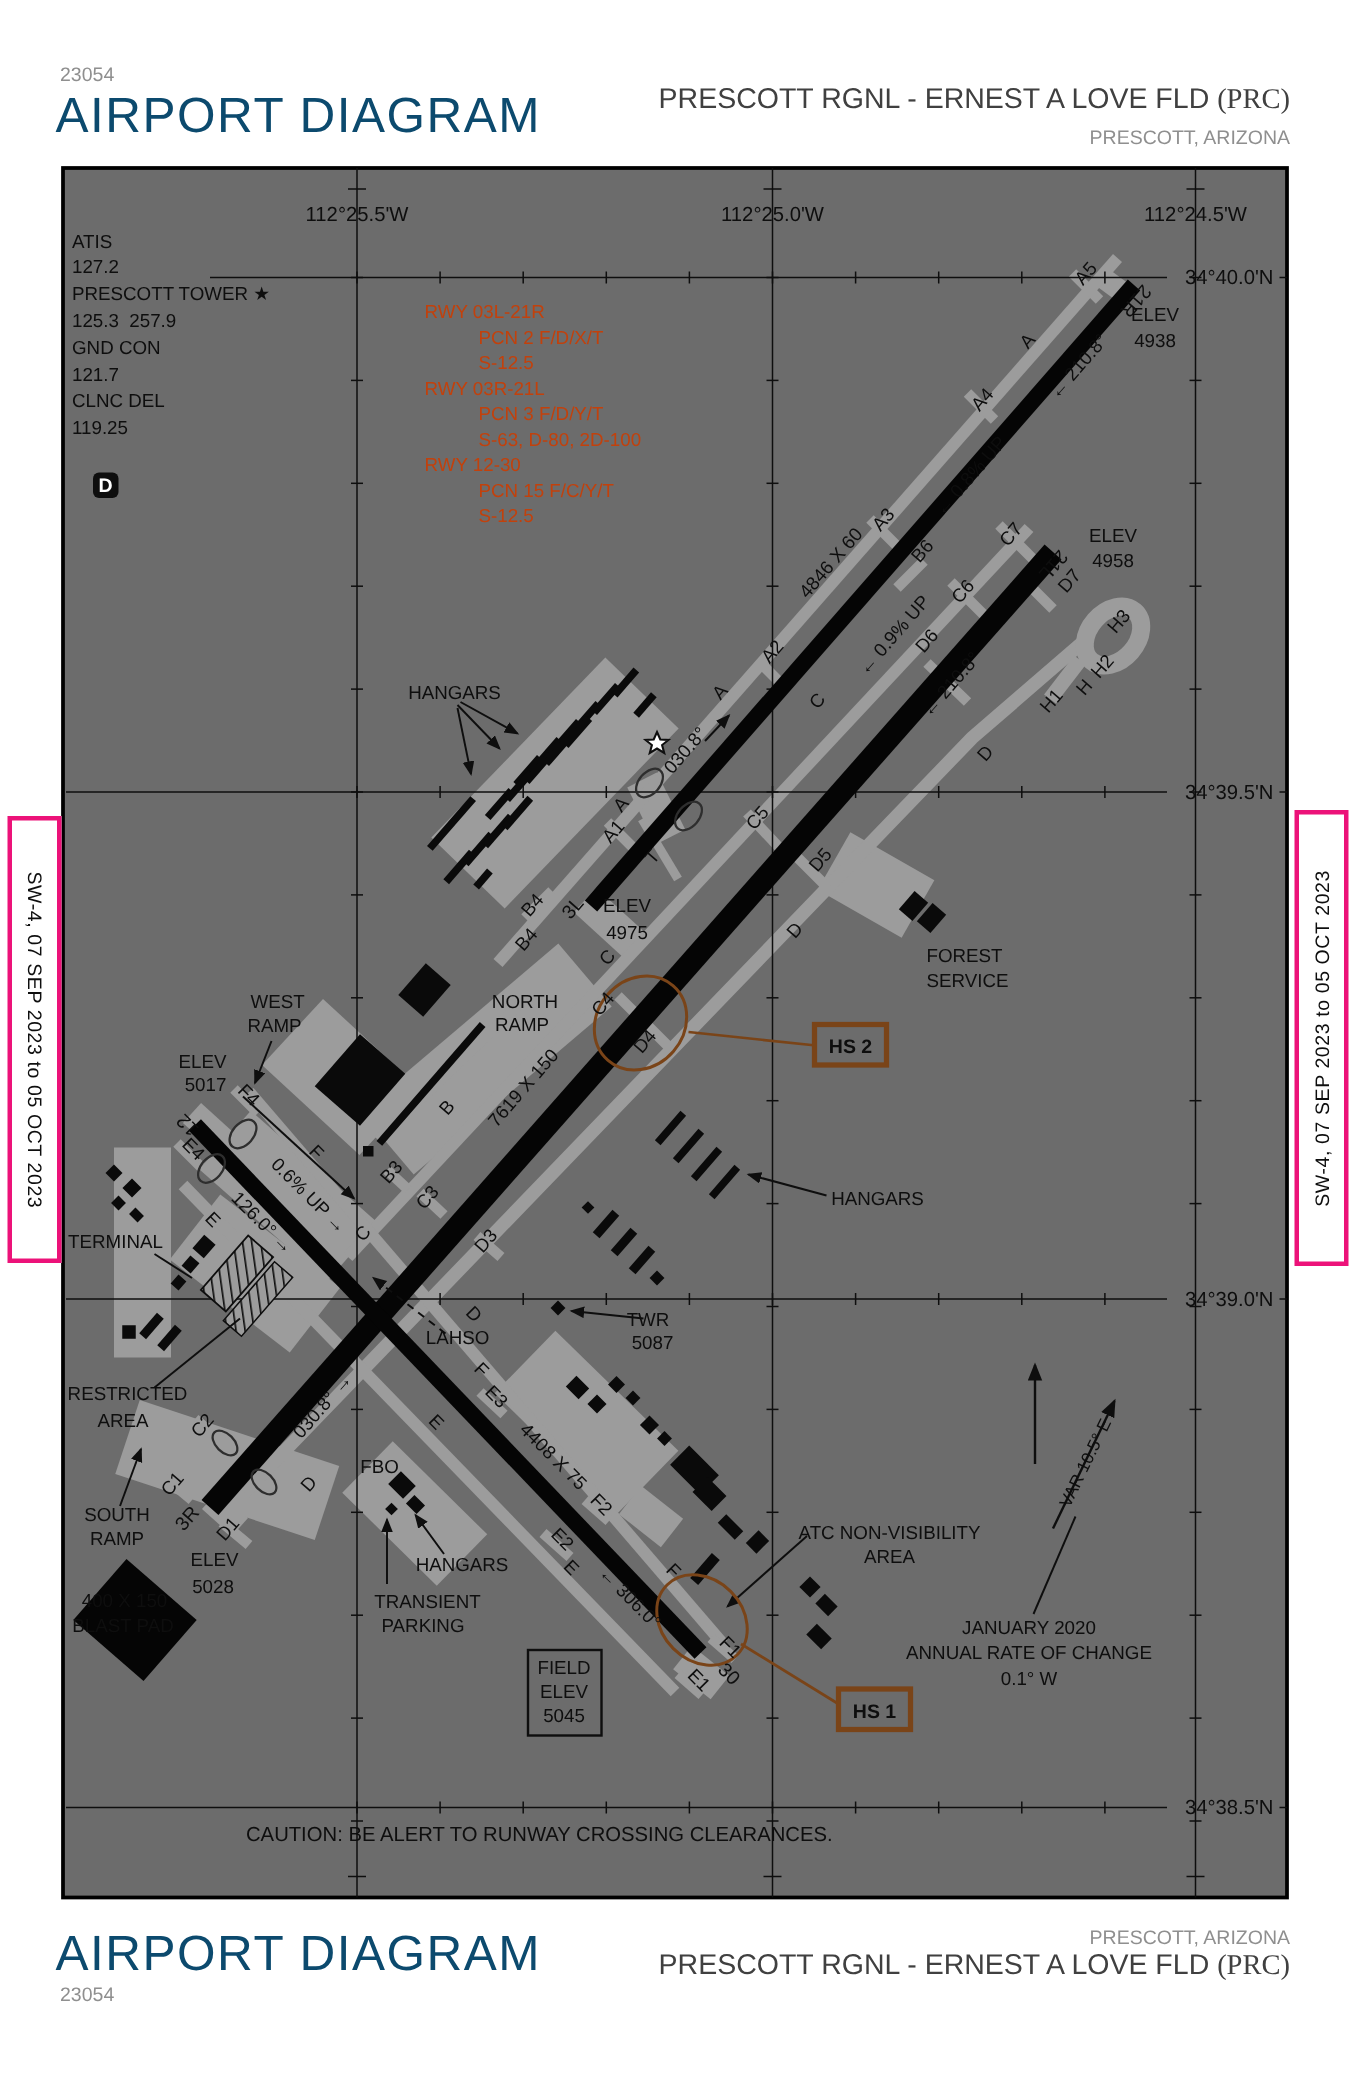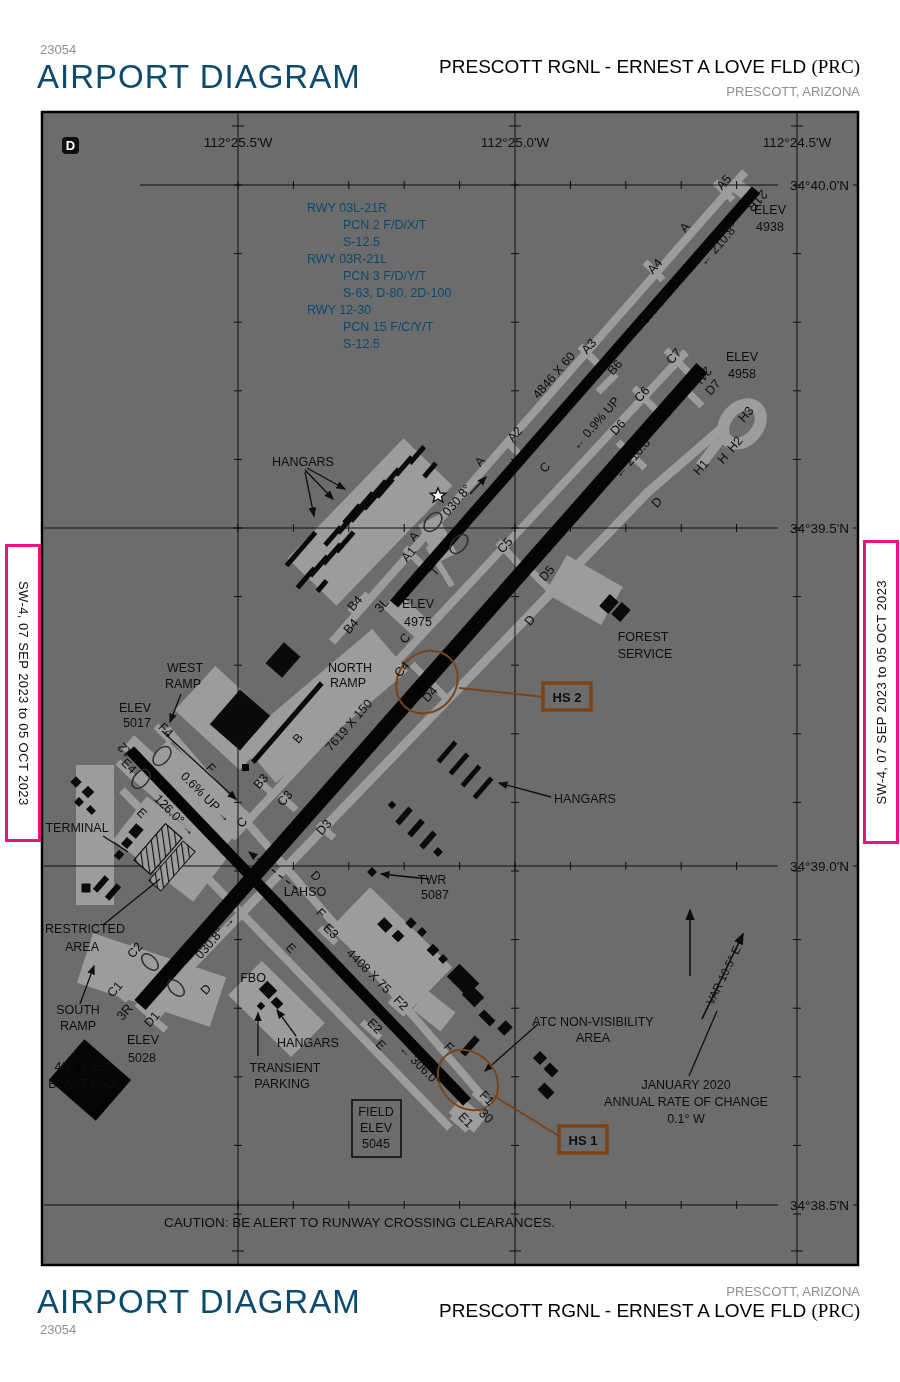--- a/index.html
+++ b/index.html
@@ -1,25 +1,25 @@
 <!DOCTYPE html>
 <html><head>
 <meta charset="utf-8">
 <style>
   html,body{margin:0;padding:0;background:#fff;}
   #page{position:relative;width:900px;height:1382px;background:#ffffff;
         font-family:"Liberation Sans",sans-serif;overflow:hidden;border-radius:15px;}
   .abs{position:absolute;}
   .big-title{font-size:33px;color:#0c4a6e;letter-spacing:1px;white-space:nowrap;}
   .chart-num{font-size:13px;color:#8f8f8f;}
-  .apt-name{font-size:19px;color:#000000;white-space:nowrap;}
+  .apt-name{font-size:19px;color:#404040;white-space:nowrap;}
   .apt-ident{font-family:"Liberation Serif",serif;}
   .sub-gray{font-size:13px;color:#8f8f8f;white-space:nowrap;}
   .comm-box{left:48px;top:117px;font-size:12.5px;line-height:17.8px;color:#0e0e0e;white-space:pre;}
-  .rwy-box{left:283px;top:200px;font-size:12.5px;line-height:17px;color:#0c4a6e;margin-left:24px;}
+  .rwy-box{left:283px;top:200px;font-size:12.5px;line-height:17px;color:#c2410c;}
   .rwy-line.ind{padding-left:36px;}
   .clnc-d{display:inline-block;width:17px;height:17px;background:#0e0e0e;color:#fff;
           border-radius:4px;text-align:center;font-weight:bold;font-size:13px;line-height:17px;margin-top:2px;}
   .caution{font-size:13.5px;color:#0e0e0e;white-space:nowrap;}
   .caution.u{border-bottom:1.6px solid #0e0e0e;padding-bottom:2px;}
   .sidebar{background:#fff;border:3px solid #ec1279;display:flex;align-items:center;justify-content:center;}
   .sidebar span{font-size:13px;color:#0e0e0e;letter-spacing:0.4px;white-space:nowrap;writing-mode:vertical-rl;}
   .sidebar.rgt span{transform:rotate(180deg);}
   svg text{font-family:"Liberation Sans",sans-serif;fill:#0e0e0e;}
 </style>
@@ -464,20 +464,21 @@
         <text transform="translate(203 800) rotate(45)" text-anchor="middle" font-size="12.5" fill="#0e0e0e">0.6% UP →</text>
         <text transform="translate(172 818) rotate(45)" text-anchor="middle" font-size="12.5" fill="#0e0e0e">126.0° →</text>
         <text transform="translate(366 974) rotate(45)" text-anchor="middle" font-size="12.5" fill="#0e0e0e">4408 X 75</text>
         <text transform="translate(417 1068) rotate(45)" text-anchor="middle" font-size="12.5" fill="#0e0e0e">← 306.0°</text>
         <text transform="translate(567 702)" text-anchor="middle" font-size="13" fill="#7a4418" font-weight="bold">HS 2</text>
         <text transform="translate(583 1145)" text-anchor="middle" font-size="13" fill="#7a4418" font-weight="bold">HS 1</text>
       </g>
   </svg>
 
   <div class="abs comm-box">
+    <div id="comm-lines"><div>ATIS</div><div>127.2</div><div>PRESCOTT TOWER ★</div><div>125.3  257.9</div><div>GND CON</div><div>121.7</div><div>CLNC DEL</div><div>119.25</div></div>
     <span class="clnc-d">D</span>
   </div>
 
   <div class="abs rwy-box" id="rwy-box">
       <div class="rwy-line">RWY 03L-21R</div>
       <div class="rwy-line ind">PCN 2 F/D/X/T</div>
       <div class="rwy-line ind">S-12.5</div>
       <div class="rwy-line">RWY 03R-21L</div>
       <div class="rwy-line ind">PCN 3 F/D/Y/T</div>
       <div class="rwy-line ind">S-63, D-80, 2D-100</div>

